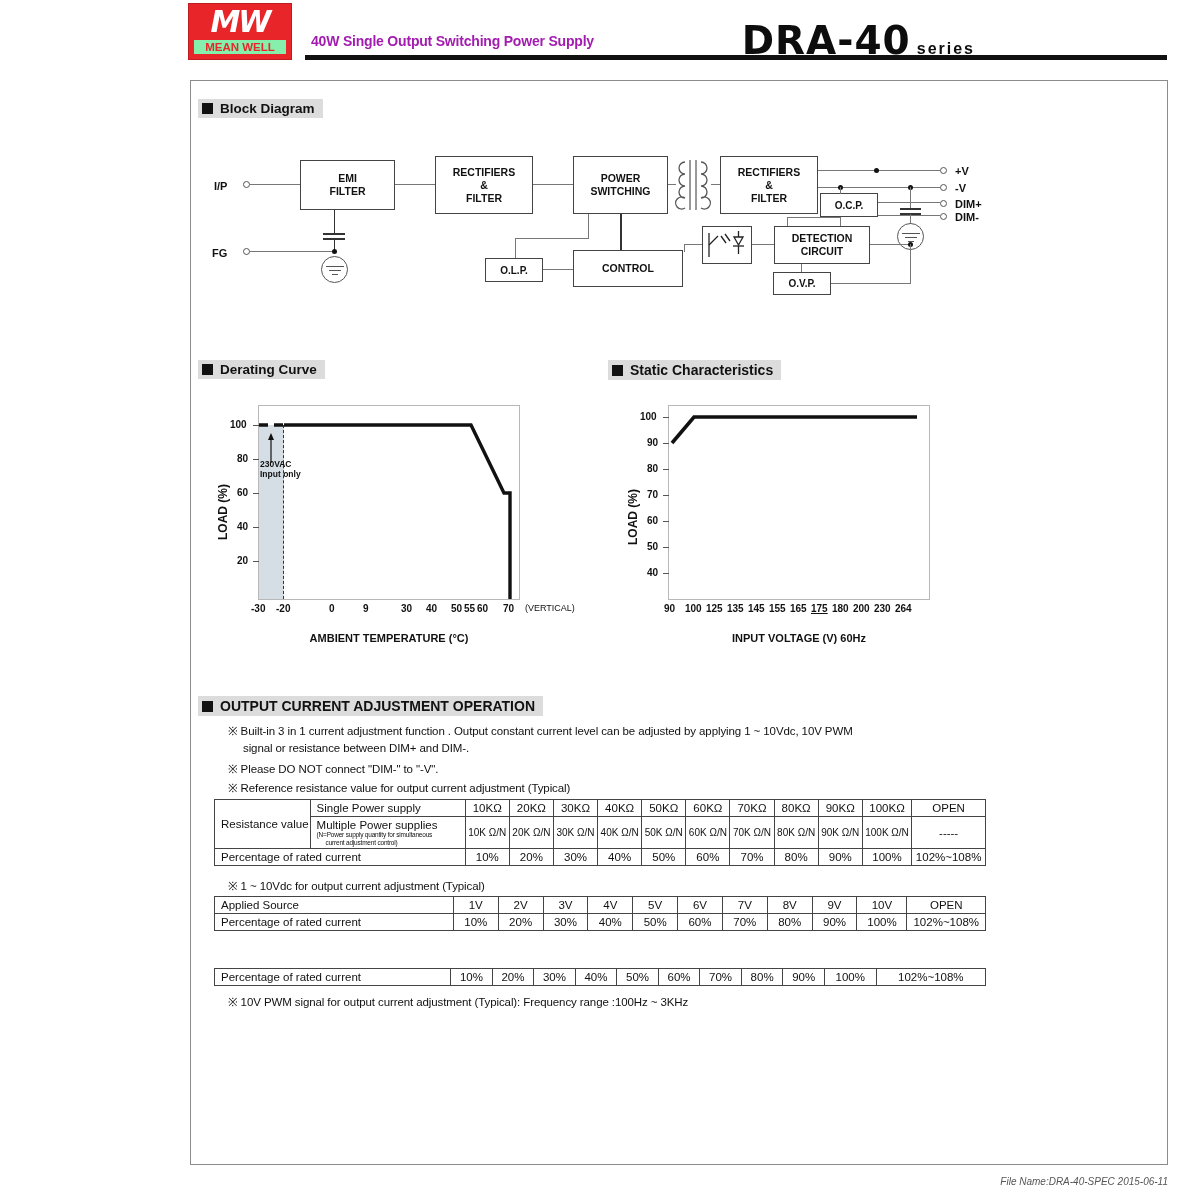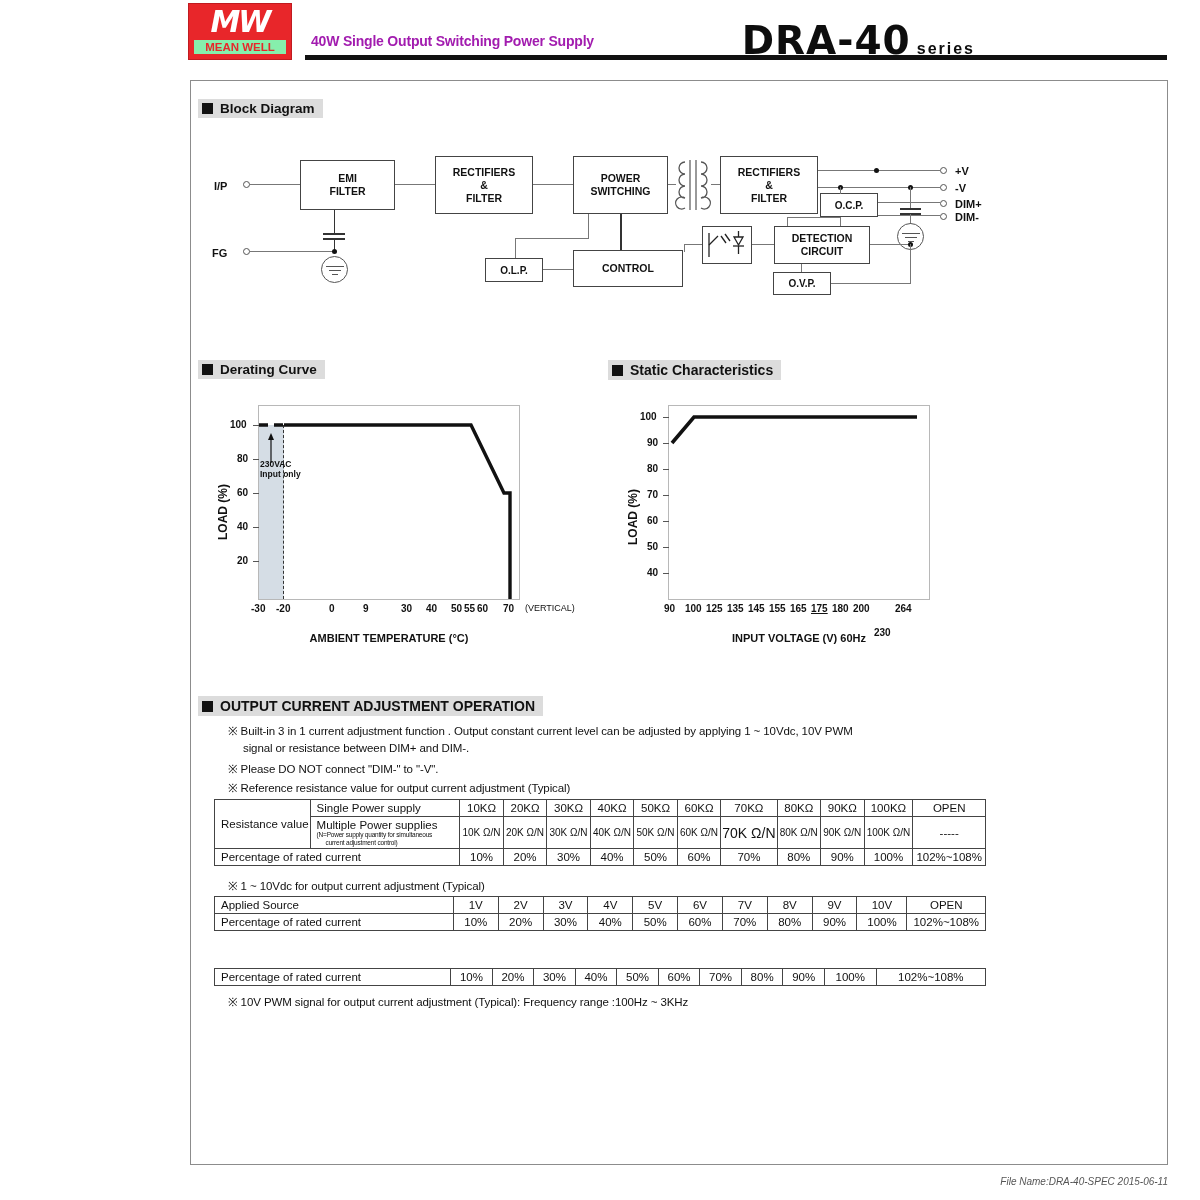--- a/index.html
+++ b/index.html
@@ -339,21 +339,21 @@
   <div class="xtick" style="left:64px;top:208px;">90</div>
   <div class="xtick" style="left:85px;top:208px;">100</div>
   <div class="xtick" style="left:106px;top:208px;">125</div>
   <div class="xtick" style="left:127px;top:208px;">135</div>
   <div class="xtick" style="left:148px;top:208px;">145</div>
   <div class="xtick" style="left:169px;top:208px;">155</div>
   <div class="xtick" style="left:190px;top:208px;">165</div>
   <div class="xtick" style="left:211px;top:208px;text-decoration:underline;">175</div>
   <div class="xtick" style="left:232px;top:208px;">180</div>
   <div class="xtick" style="left:253px;top:208px;">200</div>
-  <div class="xtick" style="left:274px;top:208px;margin-top:24px;">230</div>
+  <div class="xtick" style="left:274px;top:208px;">230</div>
   <div class="xtick" style="left:295px;top:208px;">264</div>
 
   <div class="ylabel" style="left:26px;top:150px;">LOAD (%)</div>
   <div class="axlabel" style="left:68px;top:237px;width:262px;">INPUT VOLTAGE (V) 60Hz</div>
 </div>
 
 <div class="sec-title" id="oc-title">
   <span class="sq"></span>
     <span>OUTPUT CURRENT ADJUSTMENT OPERATION</span>
 </div>
@@ -385,21 +385,21 @@
       <span>Multiple Power supplies</span>
       <span class="subnote">(N=Power supply quantity for simultaneous</span>
       <span class="subnote" style="padding-left:9px;">current adjustment control)</span>
     </td>
     <td style="font-size:10px;">10K Ω/N</td>
     <td style="font-size:10px;">20K Ω/N</td>
     <td style="font-size:10px;">30K Ω/N</td>
     <td style="font-size:10px;">40K Ω/N</td>
     <td style="font-size:10px;">50K Ω/N</td>
     <td style="font-size:10px;">60K Ω/N</td>
-    <td style="font-size:14px;margin-top:15px;">70K Ω/N</td>
+    <td style="font-size:10px;margin-top:15px;">70K Ω/N</td>
     <td style="font-size:10px;">80K Ω/N</td>
     <td style="font-size:10px;">90K Ω/N</td>
     <td style="font-size:10px;">100K Ω/N</td>
     <td>-----</td>
   </tr>
   <tr>
     <td colspan="2" class="lbl">Percentage of rated current</td>
     <td>10%</td>
     <td>20%</td>
     <td>30%</td>

